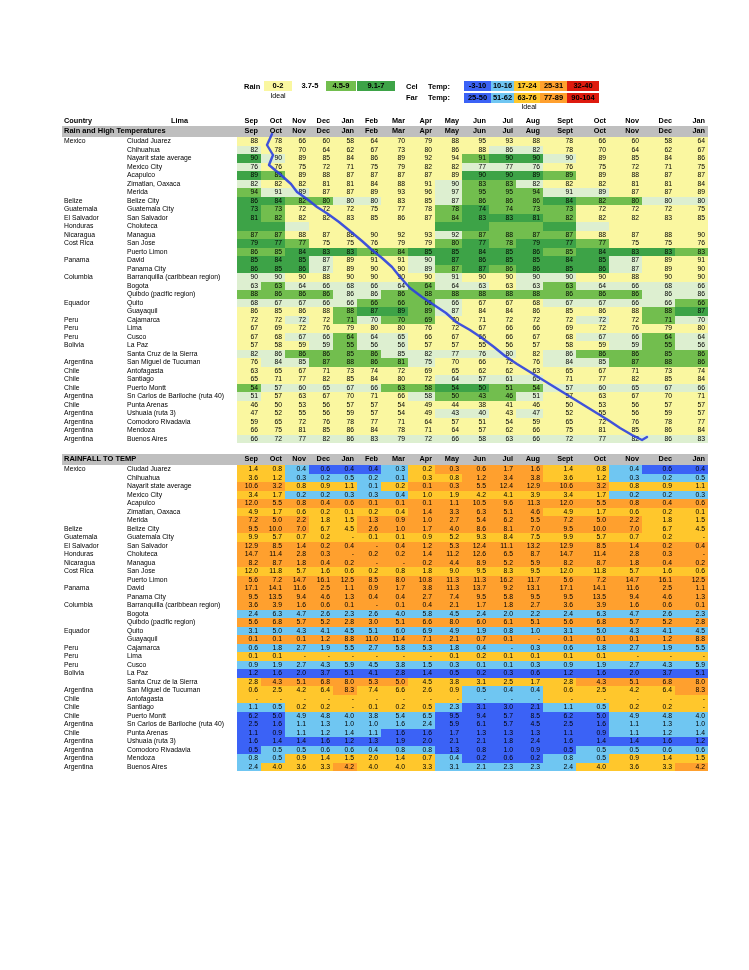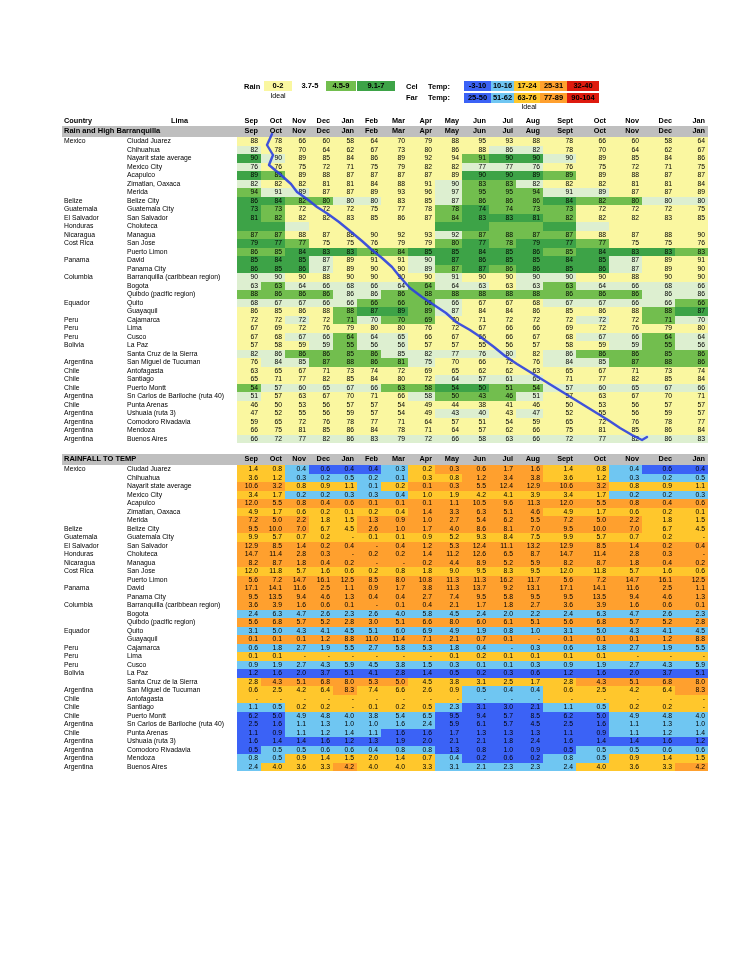--- a/index.html
+++ b/index.html
@@ -43,21 +43,21 @@
     <span id="lg-temp-row-far"><span class="abs lg-cell" style="left: 464px; top: 92.5px; width: 27px; background: rgb(59, 98, 246);">25-50</span><span class="abs lg-cell" style="left: 491px; top: 92.5px; width: 23px; background: rgb(111, 198, 242);">51-62</span><span class="abs lg-cell" style="left: 514px; top: 92.5px; width: 26px; background: rgb(255, 199, 44);">63-76</span><span class="abs lg-cell" style="left: 540px; top: 92.5px; width: 27px; background: rgb(255, 160, 46);">77-89</span><span class="abs lg-cell" style="left: 567px; top: 92.5px; width: 32px; background: rgb(222, 26, 14);">90-104</span></span>
     <span class="abs lg-ideal" style="left:516px;top:103px;width:26px;">Ideal</span>
   </div>
 
   <div class="hdr-row" id="hdr-white" style="left:62px;top:115.5px;">
     <span class="hcell lbl" style="width:63px;">Country</span>
     <span class="hcell" style="width:112px;text-align:center;">Lima</span>
   <span class="hcell" style="width: 24px;">Sep</span><span class="hcell" style="width: 24px;">Oct</span><span class="hcell" style="width: 24px;">Nov</span><span class="hcell" style="width: 24px;">Dec</span><span class="hcell" style="width: 24px;">Jan</span><span class="hcell" style="width: 24px;">Feb</span><span class="hcell" style="width: 27px;">Mar</span><span class="hcell" style="width: 27px;">Apr</span><span class="hcell" style="width: 27px;">May</span><span class="hcell" style="width: 27px;">Jun</span><span class="hcell" style="width: 27px;">Jul</span><span class="hcell" style="width: 27px;">Aug</span><span class="hcell" style="width: 33px;">Sept</span><span class="hcell" style="width: 33px;">Oct</span><span class="hcell" style="width: 33px;">Nov</span><span class="hcell" style="width: 33px;">Dec</span><span class="hcell" style="width: 33px;">Jan</span></div>
 
   <div class="hdr-row graybar" id="hdr-t1" style="left:62px;top:126px;height:10.5px;">
-    <span class="hcell lbl" style="width:175px;font-size:7.5px;">Rain and High Barranquilla</span>
+    <span class="hcell lbl" style="width:175px;font-size:7.5px;">Rain and High Temperatures</span>
   <span class="hcell" style="width: 24px;">Sep</span><span class="hcell" style="width: 24px;">Oct</span><span class="hcell" style="width: 24px;">Nov</span><span class="hcell" style="width: 24px;">Dec</span><span class="hcell" style="width: 24px;">Jan</span><span class="hcell" style="width: 24px;">Feb</span><span class="hcell" style="width: 27px;">Mar</span><span class="hcell" style="width: 27px;">Apr</span><span class="hcell" style="width: 27px;">May</span><span class="hcell" style="width: 27px;">Jun</span><span class="hcell" style="width: 27px;">Jul</span><span class="hcell" style="width: 27px;">Aug</span><span class="hcell" style="width: 33px;">Sept</span><span class="hcell" style="width: 33px;">Oct</span><span class="hcell" style="width: 33px;">Nov</span><span class="hcell" style="width: 33px;">Dec</span><span class="hcell" style="width: 33px;">Jan</span></div>
 
   <div class="tbl" id="table1" style="top:137px;">
       <div class="trow"><span class="cell lbl" style="width: 63px;">Mexico</span><span class="cell lbl" style="width: 112px;">Ciudad Juarez</span><span class="cell" style="width: 24px; background: rgb(250, 247, 160);">88</span><span class="cell" style="width: 24px; background: rgb(250, 247, 160);">78</span><span class="cell" style="width: 24px; background: rgb(250, 247, 160);">66</span><span class="cell" style="width: 24px; background: rgb(250, 247, 160);">60</span><span class="cell" style="width: 24px; background: rgb(250, 247, 160);">58</span><span class="cell" style="width: 24px; background: rgb(250, 247, 160);">64</span><span class="cell" style="width: 27px; background: rgb(250, 247, 160);">70</span><span class="cell" style="width: 27px; background: rgb(250, 247, 160);">79</span><span class="cell" style="width: 27px; background: rgb(250, 247, 160);">88</span><span class="cell" style="width: 27px; background: rgb(250, 247, 160);">95</span><span class="cell" style="width: 27px; background: rgb(250, 247, 160);">93</span><span class="cell" style="width: 27px; background: rgb(250, 247, 160);">88</span><span class="cell" style="width: 33px; background: rgb(250, 247, 160);">78</span><span class="cell" style="width: 33px; background: rgb(250, 247, 160);">66</span><span class="cell" style="width: 33px; background: rgb(250, 247, 160);">60</span><span class="cell" style="width: 33px; background: rgb(250, 247, 160);">58</span><span class="cell" style="width: 33px; background: rgb(250, 247, 160);">64</span></div>
       <div class="trow"><span class="cell lbl" style="width: 63px;"></span><span class="cell lbl" style="width: 112px;">Chihuahua</span><span class="cell" style="width: 24px; background: rgb(221, 239, 208);">82</span><span class="cell" style="width: 24px; background: rgb(250, 247, 160);">78</span><span class="cell" style="width: 24px; background: rgb(250, 247, 160);">70</span><span class="cell" style="width: 24px; background: rgb(250, 247, 160);">64</span><span class="cell" style="width: 24px; background: rgb(250, 247, 160);">62</span><span class="cell" style="width: 24px; background: rgb(250, 247, 160);">67</span><span class="cell" style="width: 27px; background: rgb(250, 247, 160);">73</span><span class="cell" style="width: 27px; background: rgb(250, 247, 160);">80</span><span class="cell" style="width: 27px; background: rgb(250, 247, 160);">86</span><span class="cell" style="width: 27px; background: rgb(250, 247, 160);">88</span><span class="cell" style="width: 27px; background: rgb(221, 239, 208);">86</span><span class="cell" style="width: 27px; background: rgb(221, 239, 208);">82</span><span class="cell" style="width: 33px; background: rgb(250, 247, 160);">78</span><span class="cell" style="width: 33px; background: rgb(250, 247, 160);">70</span><span class="cell" style="width: 33px; background: rgb(250, 247, 160);">64</span><span class="cell" style="width: 33px; background: rgb(250, 247, 160);">62</span><span class="cell" style="width: 33px; background: rgb(250, 247, 160);">67</span></div>
       <div class="trow"><span class="cell lbl" style="width: 63px;"></span><span class="cell lbl" style="width: 112px;">Nayarit state average</span><span class="cell" style="width: 24px; background: rgb(61, 163, 71);">90</span><span class="cell" style="width: 24px; background: rgb(221, 239, 208);">90</span><span class="cell" style="width: 24px; background: rgb(250, 247, 160);">89</span><span class="cell" style="width: 24px; background: rgb(250, 247, 160);">85</span><span class="cell" style="width: 24px; background: rgb(250, 247, 160);">84</span><span class="cell" style="width: 24px; background: rgb(250, 247, 160);">86</span><span class="cell" style="width: 27px; background: rgb(250, 247, 160);">89</span><span class="cell" style="width: 27px; background: rgb(250, 247, 160);">92</span><span class="cell" style="width: 27px; background: rgb(250, 247, 160);">94</span><span class="cell" style="width: 27px; background: rgb(114, 190, 78);">91</span><span class="cell" style="width: 27px; background: rgb(61, 163, 71);">90</span><span class="cell" style="width: 27px; background: rgb(61, 163, 71);">90</span><span class="cell" style="width: 33px; background: rgb(221, 239, 208);">90</span><span class="cell" style="width: 33px; background: rgb(250, 247, 160);">89</span><span class="cell" style="width: 33px; background: rgb(250, 247, 160);">85</span><span class="cell" style="width: 33px; background: rgb(250, 247, 160);">84</span><span class="cell" style="width: 33px; background: rgb(250, 247, 160);">86</span></div>
       <div class="trow"><span class="cell lbl" style="width: 63px;"></span><span class="cell lbl" style="width: 112px;">Mexico City</span><span class="cell" style="width: 24px; background: rgb(221, 239, 208);">76</span><span class="cell" style="width: 24px; background: rgb(250, 247, 160);">76</span><span class="cell" style="width: 24px; background: rgb(250, 247, 160);">75</span><span class="cell" style="width: 24px; background: rgb(250, 247, 160);">72</span><span class="cell" style="width: 24px; background: rgb(250, 247, 160);">71</span><span class="cell" style="width: 24px; background: rgb(250, 247, 160);">75</span><span class="cell" style="width: 27px; background: rgb(250, 247, 160);">79</span><span class="cell" style="width: 27px; background: rgb(250, 247, 160);">82</span><span class="cell" style="width: 27px; background: rgb(250, 247, 160);">82</span><span class="cell" style="width: 27px; background: rgb(221, 239, 208);">77</span><span class="cell" style="width: 27px; background: rgb(221, 239, 208);">77</span><span class="cell" style="width: 27px; background: rgb(221, 239, 208);">76</span><span class="cell" style="width: 33px; background: rgb(250, 247, 160);">76</span><span class="cell" style="width: 33px; background: rgb(250, 247, 160);">75</span><span class="cell" style="width: 33px; background: rgb(250, 247, 160);">72</span><span class="cell" style="width: 33px; background: rgb(250, 247, 160);">71</span><span class="cell" style="width: 33px; background: rgb(250, 247, 160);">75</span></div>
       <div class="trow"><span class="cell lbl" style="width: 63px;"></span><span class="cell lbl" style="width: 112px;">Acapulco</span><span class="cell" style="width: 24px; background: rgb(61, 163, 71);">89</span><span class="cell" style="width: 24px; background: rgb(114, 190, 78);">89</span><span class="cell" style="width: 24px; background: rgb(250, 247, 160);">89</span><span class="cell" style="width: 24px; background: rgb(250, 247, 160);">88</span><span class="cell" style="width: 24px; background: rgb(250, 247, 160);">87</span><span class="cell" style="width: 24px; background: rgb(250, 247, 160);">87</span><span class="cell" style="width: 27px; background: rgb(250, 247, 160);">87</span><span class="cell" style="width: 27px; background: rgb(250, 247, 160);">87</span><span class="cell" style="width: 27px; background: rgb(250, 247, 160);">89</span><span class="cell" style="width: 27px; background: rgb(61, 163, 71);">90</span><span class="cell" style="width: 27px; background: rgb(61, 163, 71);">90</span><span class="cell" style="width: 27px; background: rgb(61, 163, 71);">89</span><span class="cell" style="width: 33px; background: rgb(114, 190, 78);">89</span><span class="cell" style="width: 33px; background: rgb(250, 247, 160);">89</span><span class="cell" style="width: 33px; background: rgb(250, 247, 160);">88</span><span class="cell" style="width: 33px; background: rgb(250, 247, 160);">87</span><span class="cell" style="width: 33px; background: rgb(250, 247, 160);">87</span></div>
       <div class="trow"><span class="cell lbl" style="width: 63px;"></span><span class="cell lbl" style="width: 112px;">Zimatlan, Oaxaca</span><span class="cell" style="width: 24px; background: rgb(221, 239, 208);">82</span><span class="cell" style="width: 24px; background: rgb(250, 247, 160);">82</span><span class="cell" style="width: 24px; background: rgb(250, 247, 160);">82</span><span class="cell" style="width: 24px; background: rgb(250, 247, 160);">81</span><span class="cell" style="width: 24px; background: rgb(250, 247, 160);">81</span><span class="cell" style="width: 24px; background: rgb(250, 247, 160);">84</span><span class="cell" style="width: 27px; background: rgb(250, 247, 160);">88</span><span class="cell" style="width: 27px; background: rgb(250, 247, 160);">91</span><span class="cell" style="width: 27px; background: rgb(221, 239, 208);">90</span><span class="cell" style="width: 27px; background: rgb(114, 190, 78);">83</span><span class="cell" style="width: 27px; background: rgb(114, 190, 78);">83</span><span class="cell" style="width: 27px; background: rgb(221, 239, 208);">82</span><span class="cell" style="width: 33px; background: rgb(250, 247, 160);">82</span><span class="cell" style="width: 33px; background: rgb(250, 247, 160);">82</span><span class="cell" style="width: 33px; background: rgb(250, 247, 160);">81</span><span class="cell" style="width: 33px; background: rgb(250, 247, 160);">81</span><span class="cell" style="width: 33px; background: rgb(250, 247, 160);">84</span></div>
       <div class="trow"><span class="cell lbl" style="width: 63px;"></span><span class="cell lbl" style="width: 112px;">Merida</span><span class="cell" style="width: 24px; background: rgb(114, 190, 78);">94</span><span class="cell" style="width: 24px; background: rgb(221, 239, 208);">91</span><span class="cell" style="width: 24px; background: rgb(221, 239, 208);">89</span><span class="cell" style="width: 24px; background: rgb(250, 247, 160);">87</span><span class="cell" style="width: 24px; background: rgb(250, 247, 160);">87</span><span class="cell" style="width: 24px; background: rgb(250, 247, 160);">89</span><span class="cell" style="width: 27px; background: rgb(250, 247, 160);">93</span><span class="cell" style="width: 27px; background: rgb(250, 247, 160);">96</span><span class="cell" style="width: 27px; background: rgb(221, 239, 208);">97</span><span class="cell" style="width: 27px; background: rgb(114, 190, 78);">95</span><span class="cell" style="width: 27px; background: rgb(114, 190, 78);">95</span><span class="cell" style="width: 27px; background: rgb(114, 190, 78);">94</span><span class="cell" style="width: 33px; background: rgb(221, 239, 208);">91</span><span class="cell" style="width: 33px; background: rgb(221, 239, 208);">89</span><span class="cell" style="width: 33px; background: rgb(250, 247, 160);">87</span><span class="cell" style="width: 33px; background: rgb(250, 247, 160);">87</span><span class="cell" style="width: 33px; background: rgb(250, 247, 160);">89</span></div>

